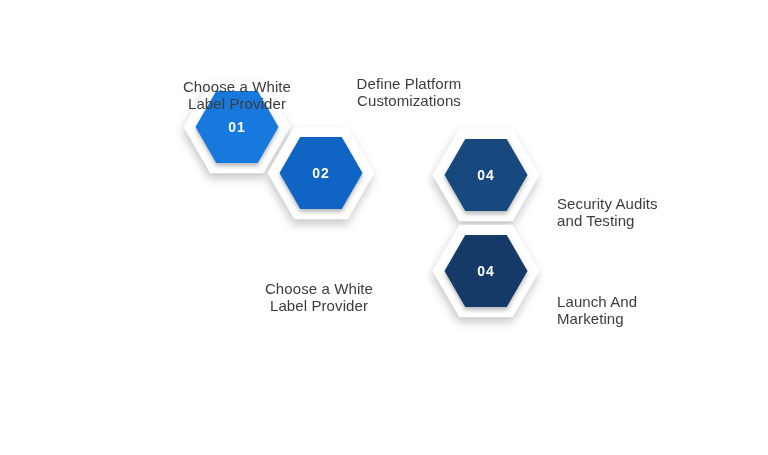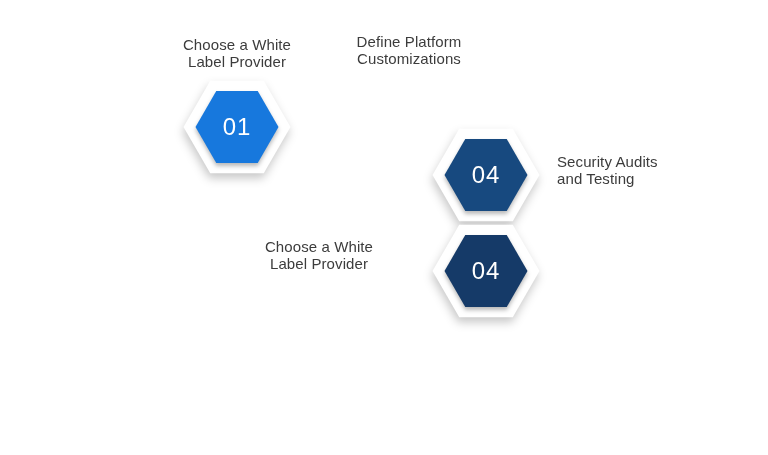--- a/index.html
+++ b/index.html
@@ -33,49 +33,57 @@
   .inner {
     filter: drop-shadow(0px 3px 2px rgba(0, 0, 0, 0.28));
   }
   .num {
     position: absolute;
     inset: 0;
     display: flex;
     align-items: center;
     justify-content: center;
     color: var(--num-color, #ffffff);
-    font-size: 24px;
-    font-weight: 400;
+    font-size: 14px;
+    font-weight: 700;
     letter-spacing: 1px;
   }
   .label {
     position: absolute;
     color: var(--label-color, #3c3c3c);
     font-size: 15px;
     line-height: 17px;
     font-weight: 500;
     white-space: pre-line;
     letter-spacing: 0.1px;
+    margin-top: 42px;
   }
   .label.center { text-align: center; }
   .label.left   { text-align: left; }
 </style>
 </head>
 <body>
 
 <div class="canvas">
 
   <div class="hex" style="left:181px;top:78px">
     <svg class="hexsvg" viewBox="-56 -49 112 98" aria-hidden="true">
       <polygon class="plate" points="53.5,0 26.75,46.33 -26.75,46.33 -53.5,0 -26.75,-46.33 26.75,-46.33"></polygon>
       <polygon class="inner" points="41.5,0 20.75,35.94 -20.75,35.94 -41.5,0 -20.75,-35.94 20.75,-35.94" fill="#1778DD"></polygon>
     </svg>
     <div class="num">01</div>
   </div>
 
+  <div class="hex" style="left:265px;top:124px">
+    <svg class="hexsvg" viewBox="-56 -49 112 98" aria-hidden="true">
+      <polygon class="plate" points="53.5,0 26.75,46.33 -26.75,46.33 -53.5,0 -26.75,-46.33 26.75,-46.33"></polygon>
+      <polygon class="inner" points="41.5,0 20.75,35.94 -20.75,35.94 -41.5,0 -20.75,-35.94 20.75,-35.94" fill="#0F64C4"></polygon>
+    </svg>
+    <div class="num">02</div>
+  </div>
 
 
   <div class="hex" style="left:430px;top:126px">
     <svg class="hexsvg" viewBox="-56 -49 112 98" aria-hidden="true">
       <polygon class="plate" points="53.5,0 26.75,46.33 -26.75,46.33 -53.5,0 -26.75,-46.33 26.75,-46.33"></polygon>
       <polygon class="inner" points="41.5,0 20.75,35.94 -20.75,35.94 -41.5,0 -20.75,-35.94 20.75,-35.94" fill="#17497F"></polygon>
     </svg>
     <div class="num">04</div>
   </div>
 
@@ -93,15 +101,17 @@
 
   <div class="label center" style="left:309px;top:33px;width:200px">Define Platform
 Customizations</div>
 
   <div class="label left" style="left:557px;top:153px;width:140px">Security Audits
 and Testing</div>
 
   <div class="label center" style="left:219px;top:238px;width:200px">Choose a White
 Label Provider</div>
 
+  <div class="label left" style="left:557px;top:251px;width:140px">Launch And
+Marketing</div>
 
 
 </div>
 
 </body></html>

